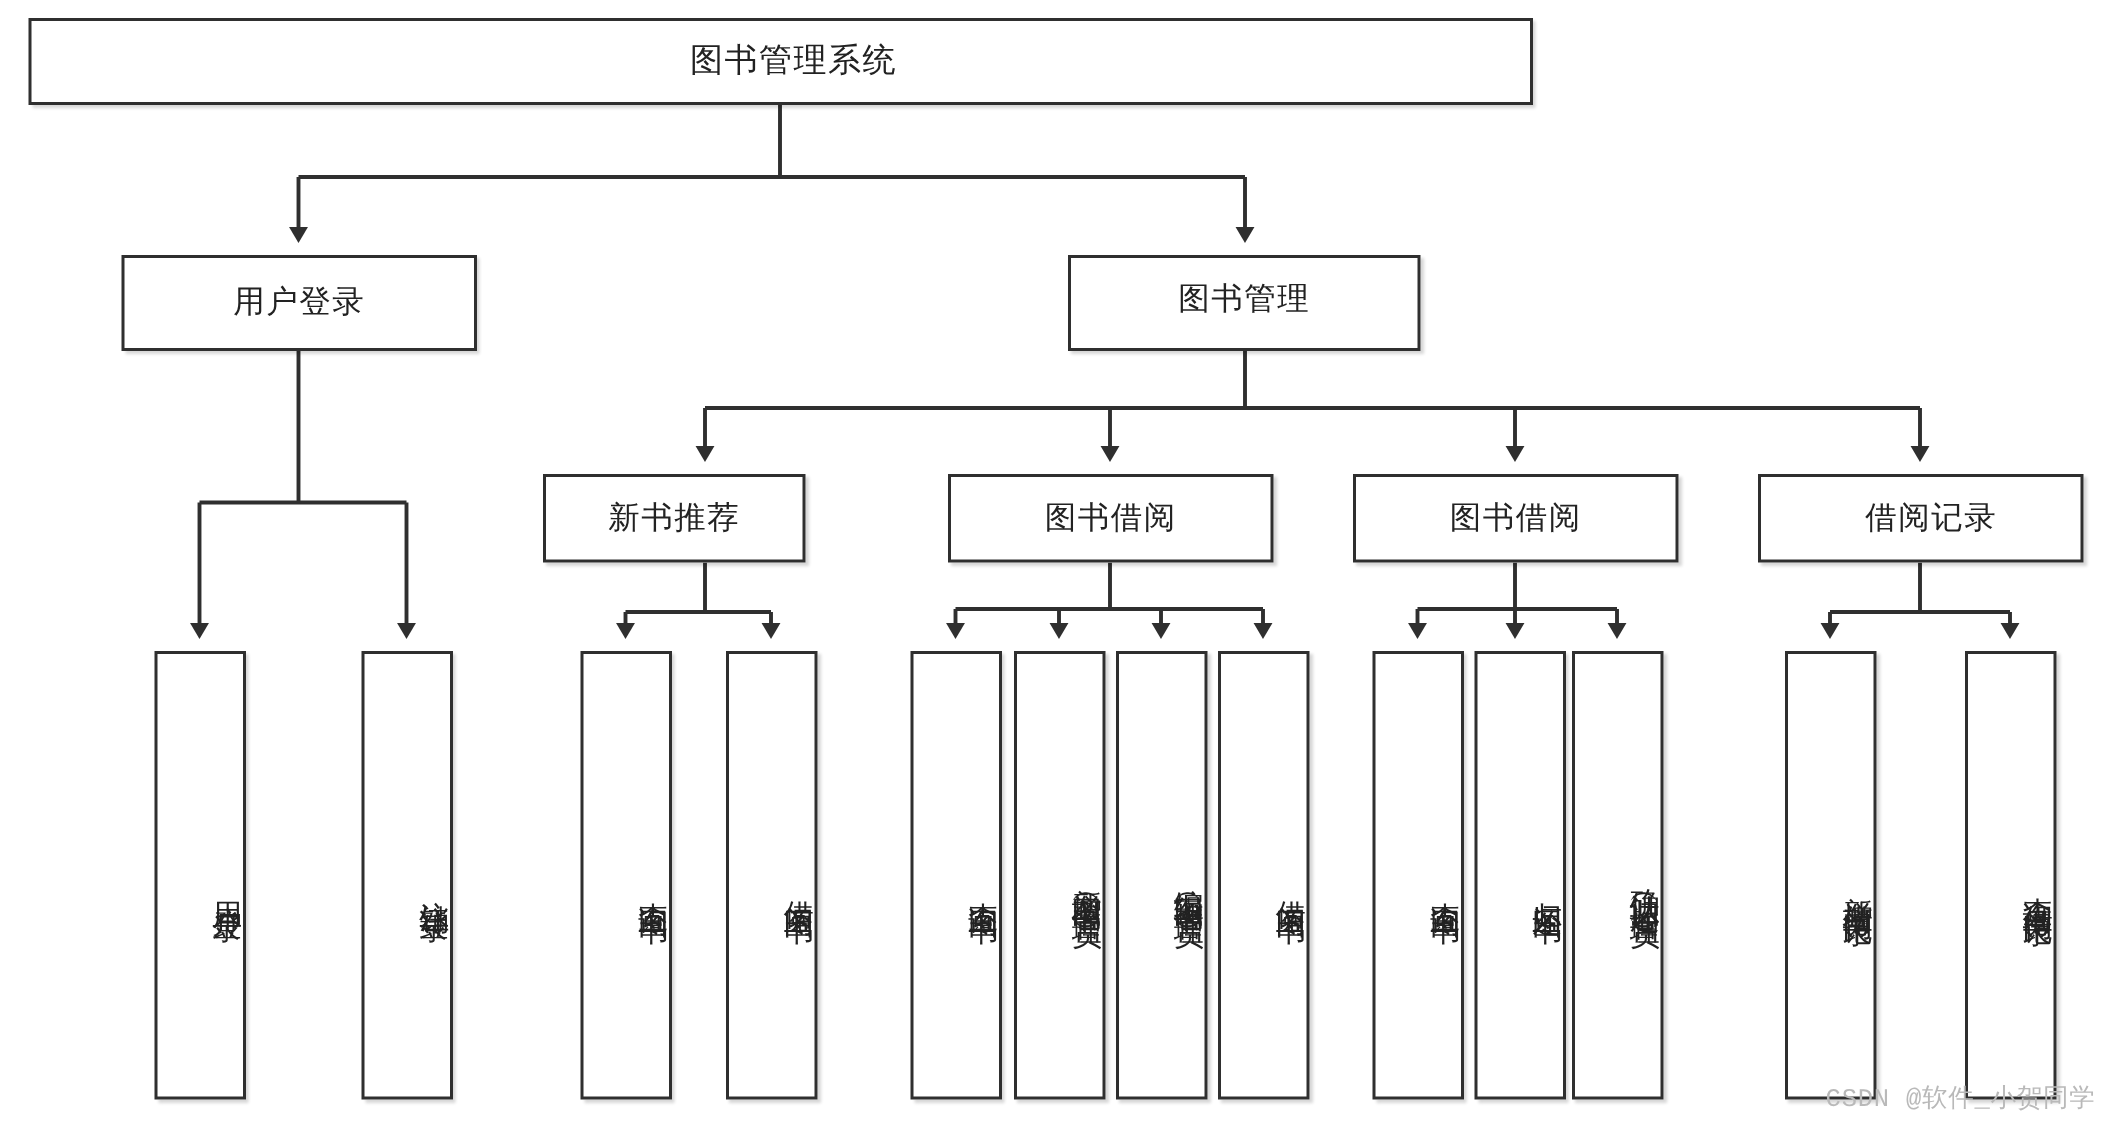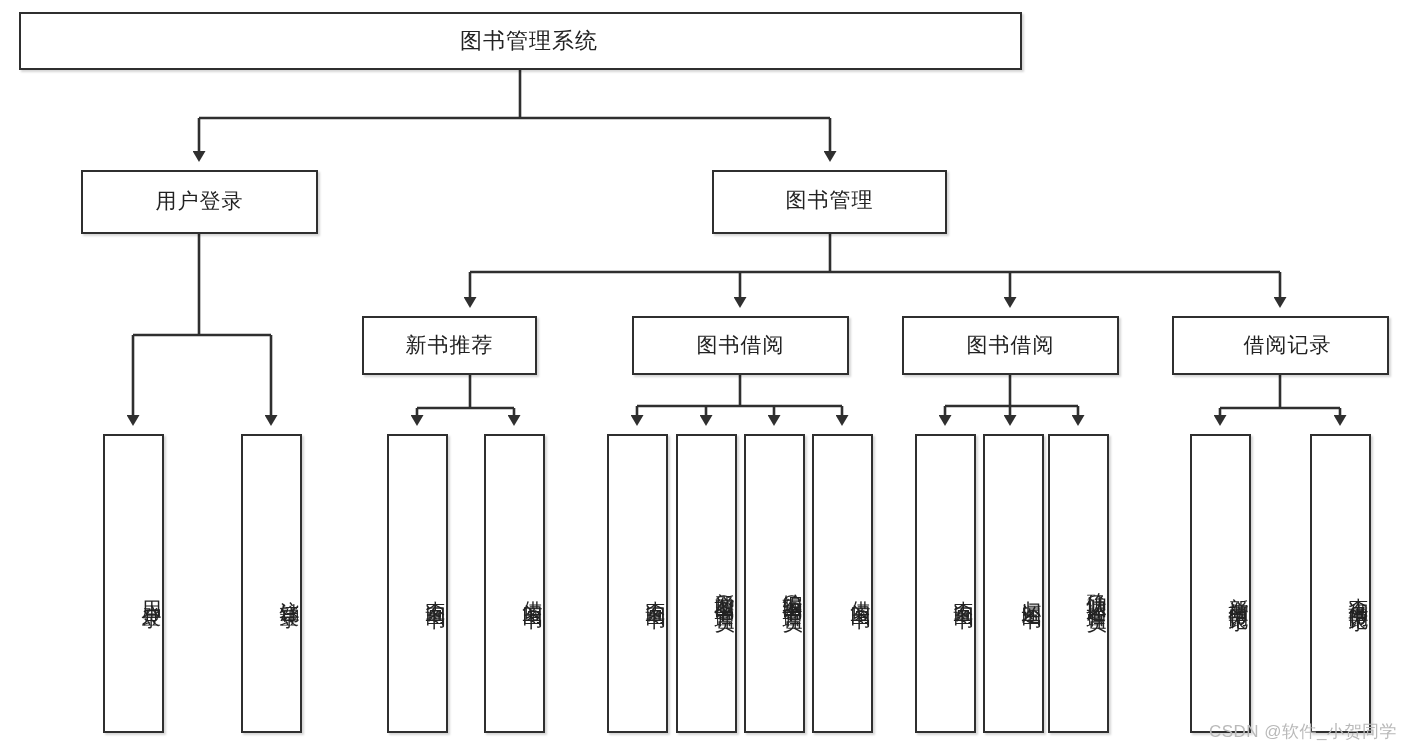--- a/index.html
+++ b/index.html
@@ -59,21 +59,21 @@
   }
   .watermark{
     position:absolute;
     right:8px;
     bottom:4px;
     font-size:17px;
     color:#b9b9b9;
     letter-spacing:0.5px;
     z-index:5;
     white-space:nowrap;
-    font-family:Liberation Sans, sans-serif;
+    font-family:Liberation Mono, monospace;
   }
 </style>
 </head>
 <body>
 
 <div id="stage">
 
   <svg id="edges" viewBox="0 0 1405 747" width="1405" height="747">
     <defs>
       <marker id="arw" markerWidth="11" markerHeight="13" refX="1" refY="6.5" orient="auto" markerUnits="userSpaceOnUse">

